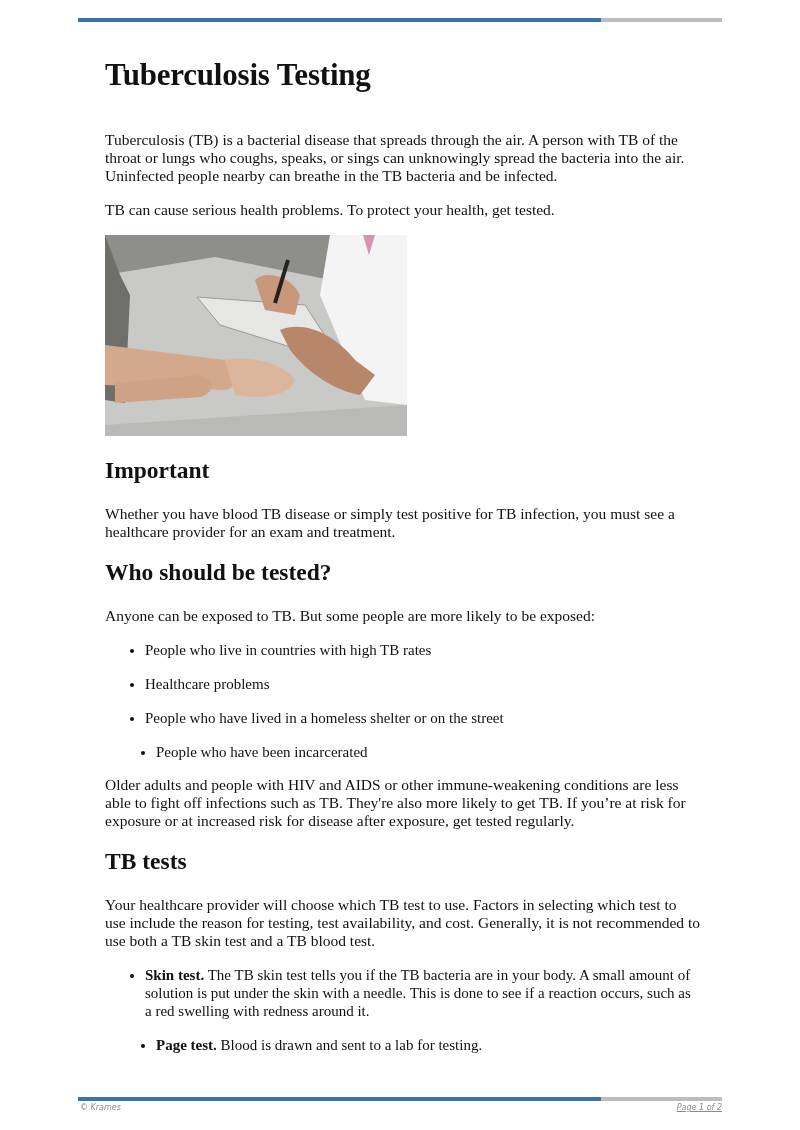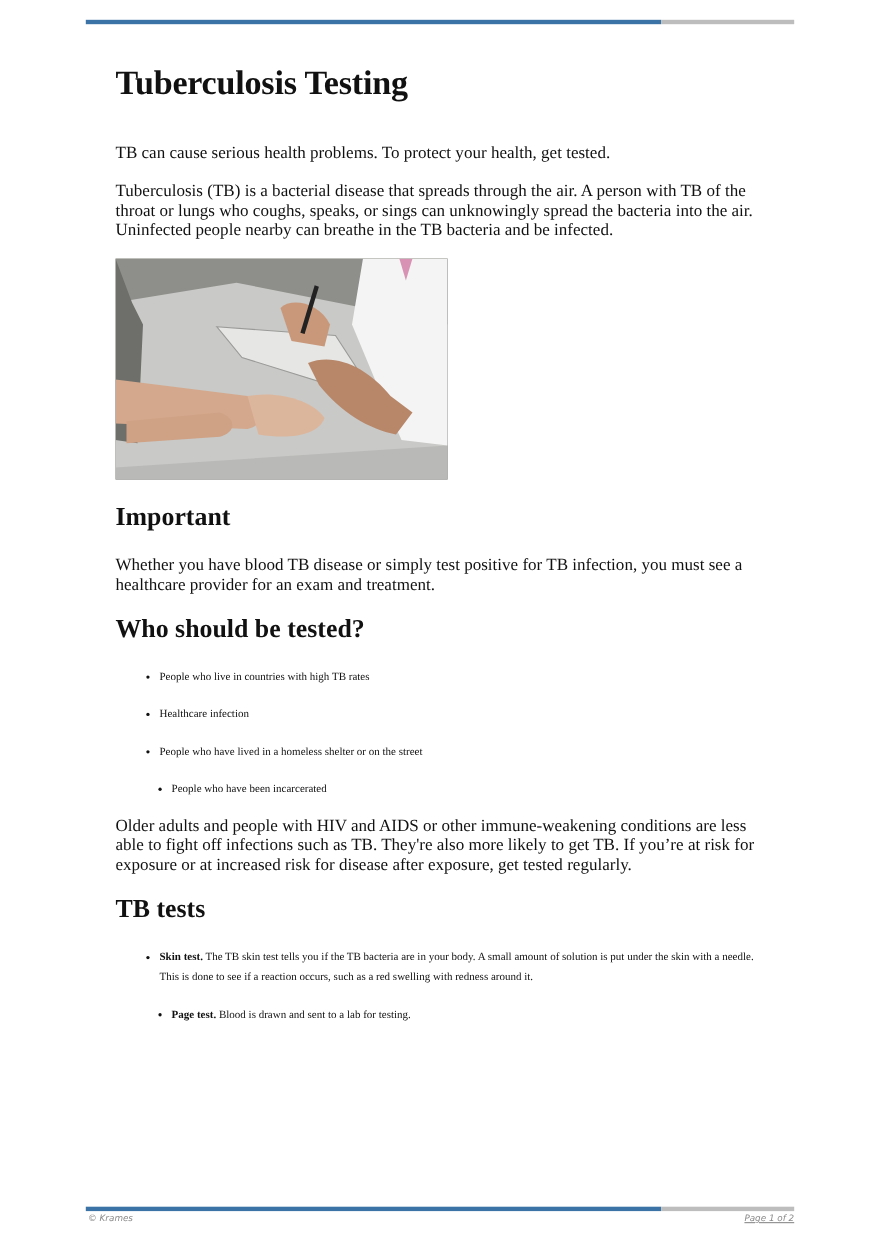--- a/index.html
+++ b/index.html
@@ -8,41 +8,41 @@
     .bar { position: absolute; left: 78px; width: 644px; height: 4px; display: flex; }
     .bar .blue { width: 523px; background: #3c73a6; }
     .bar .grey { flex: 1; background: #bdbdbd; }
     .bar.top { top: 18px; }
     .bar.bottom { top: 1097px; }
     .content { position: absolute; left: 105px; top: 55px; width: 595px; }
     h1 { font-size: 31px; font-weight: bold; margin: 0 0 36px 0; line-height: 40px; letter-spacing: -0.2px; }
     h2 { font-size: 23.5px; font-weight: bold; margin: 0 0 20px 0; line-height: 30px; }
     p { font-size: 15.5px; line-height: 18px; margin: 0 0 16px 0; }
     ul { margin: 0 0 15px 0; padding-left: 40px; }
-    li { font-size: 10px; line-height: 18px; margin: 0 0 16px 0; }
+    li { font-size: 15px; line-height: 18px; margin: 0 0 16px 0; }
     li:last-child { margin-bottom: 0; margin-left: 11px; }
     b { font-weight: bold; }
     .photo { width: 302px; height: 201px; margin: 0 0 19px 0; position: relative; overflow: hidden; background: #8c8c88; }
     .footer-left, .footer-right { position: absolute; top: 1103px; font-family: "DejaVu Sans", sans-serif;
            font-size: 8px; font-style: italic; color: #8a8a8a; text-align: right; }
     .footer-left { left: 80px; }
     .footer-right { right: 78px; text-decoration: underline; }
   </style>
 </head>
 <body>
 
 <div class="bar top">
   <div class="blue"></div>
   <div class="grey"></div>
 </div>
 
 <div class="content">
   <h1>Tuberculosis Testing</h1>
+  <p>Tuberculosis (TB) is a bacterial disease that spreads through the air. A person with TB of the throat or lungs who coughs, speaks, or sings can unknowingly spread the bacteria into the air. Uninfected people nearby can breathe in the TB bacteria and be infected.</p>
   <p>TB can cause serious health problems. To protect your health, get tested.</p>
-  <p>Tuberculosis (TB) is a bacterial disease that spreads through the air. A person with TB of the throat or lungs who coughs, speaks, or sings can unknowingly spread the bacteria into the air. Uninfected people nearby can breathe in the TB bacteria and be infected.</p>
 
   <div class="photo">
     <svg width="302" height="201" viewBox="0 0 302 201">
       <rect x="0" y="0" width="302" height="201" fill="#8e8f8b"></rect>
       <polygon points="0,40 110,22 302,60 302,201 0,201" fill="#c9c9c7"></polygon>
       <polygon points="0,190 302,170 302,201 0,201" fill="#b9b9b7"></polygon>
       <polygon points="0,0 0,165 20,168 25,60 15,40" fill="#6e6e6a"></polygon>
       <path d="M0,110 L120,125 C135,130 140,150 120,155 L0,150 Z" fill="#d4a88c"></path>
       <path d="M120,125 C150,120 180,130 190,145 C185,160 160,165 130,160 Z" fill="#dcb69c"></path>
       <path d="M10,148 L95,140 C110,145 110,158 95,162 L10,168 Z" fill="#cfa286"></path>
@@ -52,29 +52,31 @@
       <path d="M150,45 C160,35 185,40 195,60 L190,80 L160,75 Z" fill="#c9987a"></path>
       <line x1="183" y1="25" x2="170" y2="68" stroke="#222" stroke-width="4"></line>
       <path d="M175,95 C200,85 230,100 250,125 L270,140 L255,160 C230,155 205,140 185,115 Z" fill="#b8876a"></path>
     </svg>
   </div>
 
   <h2>Important</h2>
   <p>Whether you have blood TB disease or simply test positive for TB infection, you must see a healthcare provider for an exam and treatment.</p>
 
   <h2>Who should be tested?</h2>
+  <p>Anyone can be exposed to TB. But some people are more likely to be exposed:</p>
   <ul>
     <li>People who live in countries with high TB rates</li>
-    <li>Healthcare infection</li>
+    <li>Healthcare problems</li>
     <li>People who have lived in a homeless shelter or on the street</li>
     <li>People who have been incarcerated</li>
   </ul>
   <p>Older adults and people with HIV and AIDS or other immune-weakening conditions are less able to fight off infections such as TB. They're also more likely to get TB. If you’re at risk for exposure or at increased risk for disease after exposure, get tested regularly.</p>
 
   <h2>TB tests</h2>
+  <p>Your healthcare provider will choose which TB test to use. Factors in selecting which test to use include the reason for testing, test availability, and cost. Generally, it is not recommended to use both a TB skin test and a TB blood test.</p>
   <ul>
     <li><b>Skin test.</b><span> The TB skin test tells you if the TB bacteria are in your body. A small amount of solution is put under the skin with a needle. This is done to see if a reaction occurs, such as a red swelling with redness around it.</span></li>
     <li><b>Page test.</b><span> Blood is drawn and sent to a lab for testing.</span></li>
   </ul>
 </div>
 
 <div class="bar bottom">
   <div class="blue"></div>
   <div class="grey"></div>
 </div>

